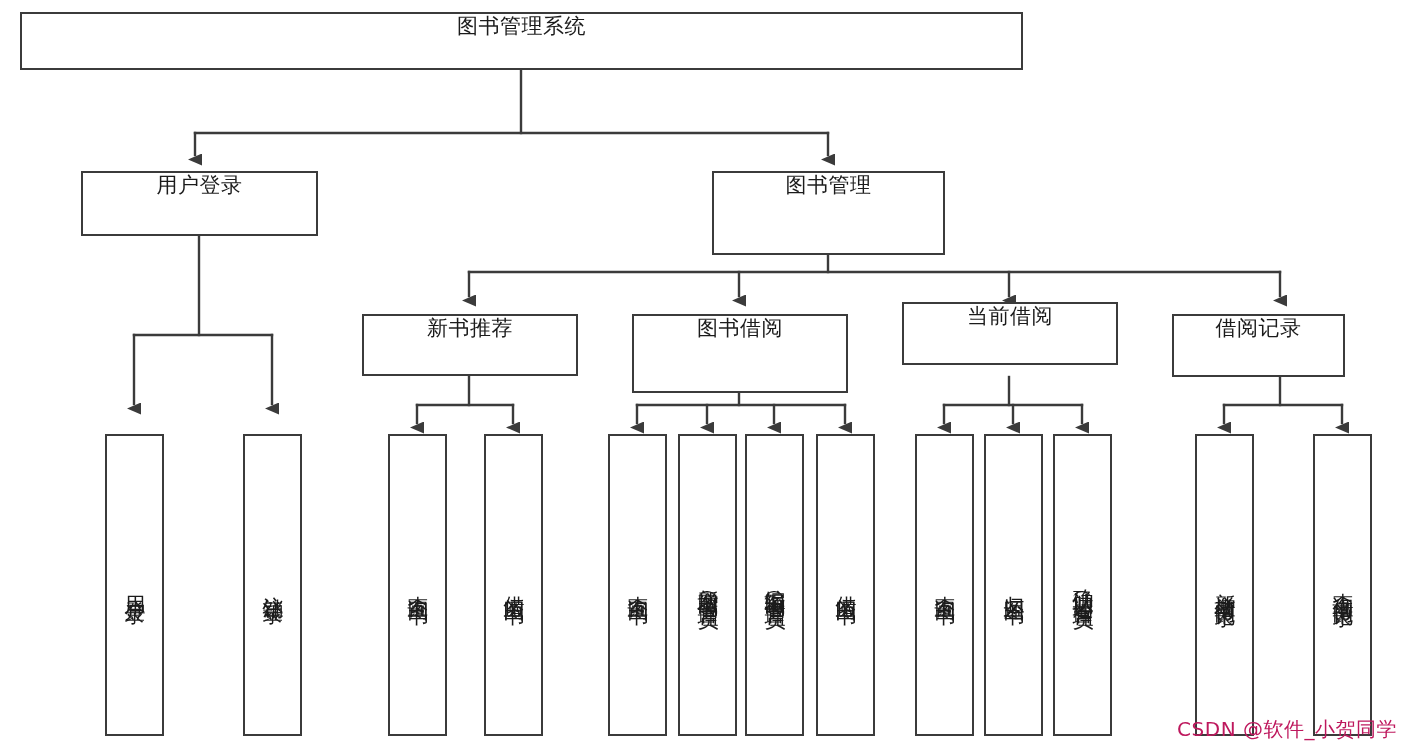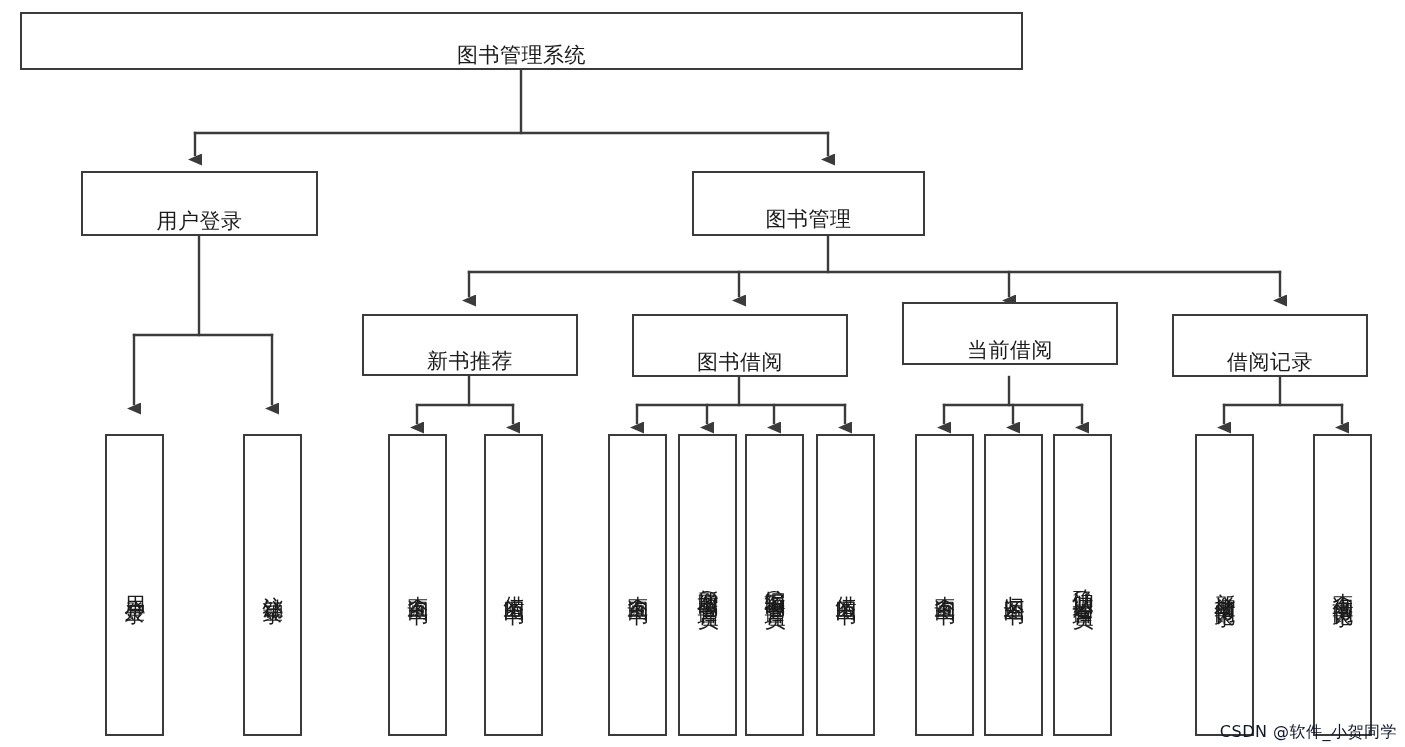--- a/index.html
+++ b/index.html
@@ -19,21 +19,21 @@
     left:0; top:0;
     width:1405px; height:747px;
     pointer-events:none;
   }
   .node{
     position:absolute;
     box-sizing:border-box;
     background:#ffffff;
     border:2px solid #3b3b3b;
     display:flex;
-    align-items:flex-end;
+    align-items:flex-start;
     justify-content:center;
     color:#1b1b1b;
     z-index:2;
   }
   .node .lbl{
     display:block;
     white-space:nowrap;
     line-height:1.18;
     letter-spacing:0.5px;
   }
@@ -48,22 +48,22 @@
     writing-mode:vertical-rl;
     text-orientation:upright;
     font-size:21px;
     letter-spacing:3px;
     line-height:1;
   }
   .watermark{
     position:absolute;
     right:8px;
     bottom:4px;
-    font-size:16px;
-    color:#0f172a;
+    font-size:20px;
+    color:#be185d;
     letter-spacing:0.5px;
     z-index:3;
     white-space:nowrap;
   }
 </style>
 </head>
 <body>
 
 <div id="canvas">
 
@@ -118,34 +118,34 @@
     </g>
   </svg>
 
   <div class="node h" style="left:20px;top:12px;width:1003px;height:58px;">
     <span class="lbl">图书管理系统</span>
   </div>
 
   <div class="node h" style="left:81px;top:171px;width:237px;height:65px;">
     <span class="lbl">用户登录</span>
   </div>
-  <div class="node h" style="left:692px;top:171px;width:233px;height:65px;font-family:Liberation Mono, monospace;">
+  <div class="node h" style="left:712px;top:171px;width:233px;height:84px;">
     <span class="lbl">图书管理</span>
   </div>
 
   <div class="node h" style="left:362px;top:314px;width:216px;height:62px;">
     <span class="lbl">新书推荐</span>
   </div>
-  <div class="node h" style="left:632px;top:314px;width:216px;height:63px;">
+  <div class="node h" style="left:632px;top:314px;width:216px;height:79px;">
     <span class="lbl">图书借阅</span>
   </div>
   <div class="node h" style="left:902px;top:302px;width:216px;height:63px;">
     <span class="lbl">当前借阅</span>
   </div>
-  <div class="node h" style="left:1172px;top:314px;width:196px;height:63px;">
+  <div class="node h" style="left:1172px;top:314px;width:173px;height:63px;">
     <span class="lbl">借阅记录</span>
   </div>
 
   <div class="node v" style="left:105px;top:434px;width:59px;height:302px;">
     <span class="lbl">用户登录</span>
   </div>
   <div class="node v" style="left:243px;top:434px;width:59px;height:302px;">
     <span class="lbl">注销登录</span>
   </div>
 

